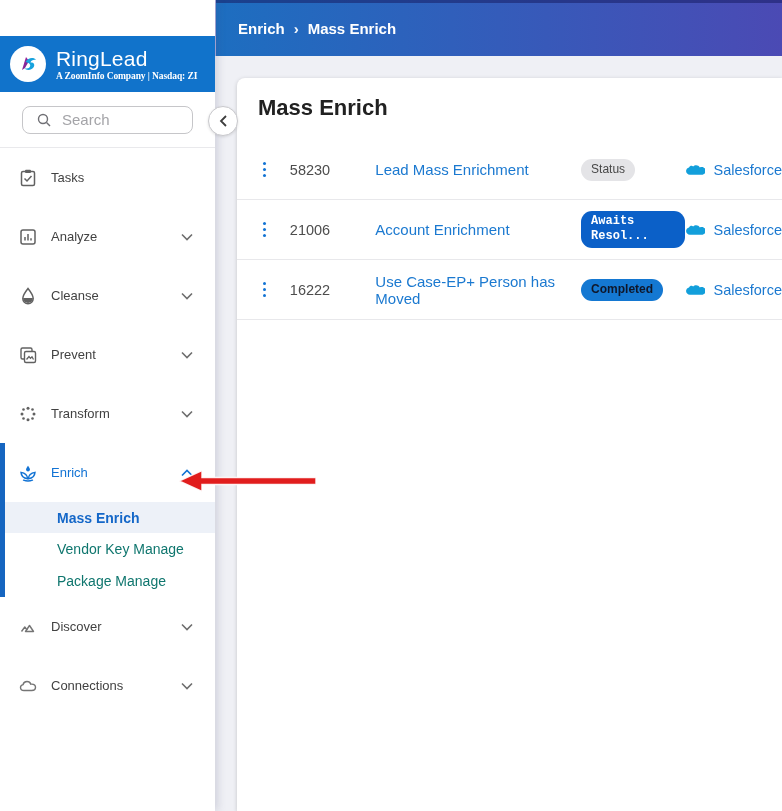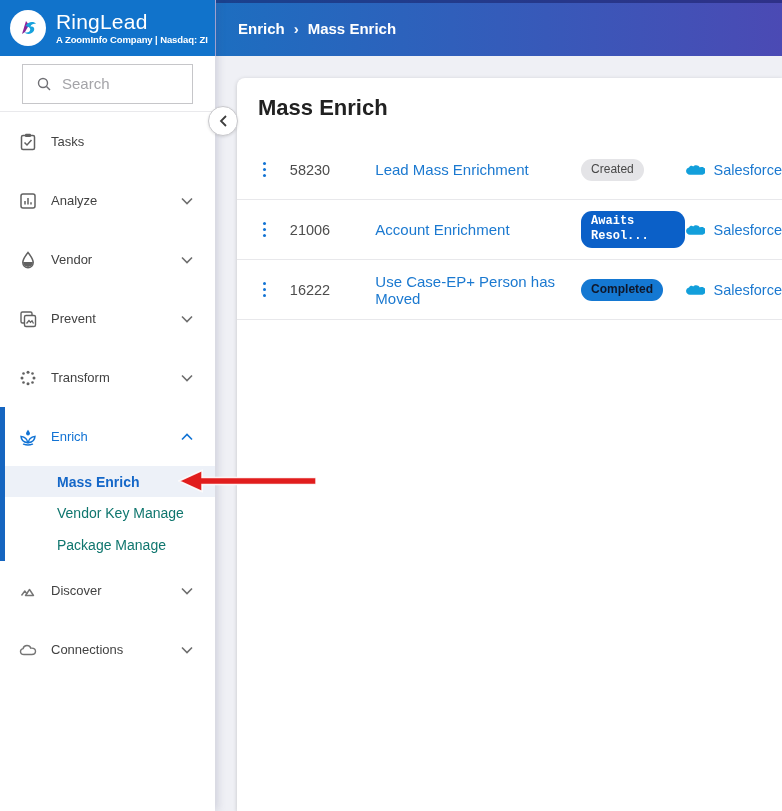--- a/index.html
+++ b/index.html
@@ -3,30 +3,30 @@
 <meta charset="utf-8">
 <style>
   * { margin:0; padding:0; box-sizing:border-box; }
   html,body { width:782px; height:811px; overflow:hidden; }
   body { font-family:"Liberation Sans","DejaVu Sans",sans-serif; background:#eff0f5; }
   .app { position:relative; width:782px; height:811px; }
 
   
   .sidebar { position:absolute; left:0; top:0; width:215px; height:811px; background:#ffffff;
              box-shadow:3px 0 8px rgba(80,80,110,0.18); z-index:10; }
-  .sidebar-header { height:56px; background:#1173cb; display:flex; align-items:center; padding:0 10px; }
+  .sidebar-header { height:56px; background:#1173cb; display:flex; align-items:center; padding:0 10px;margin-top:36px; }
   .logo-circle { width:36px; height:36px; border-radius:50%; background:#ffffff; display:flex;
                  align-items:center; justify-content:center; flex:0 0 36px; }
   .brand-text { margin-left:10px; color:#ffffff; }
   .brand-name { font-size:21px; font-weight:500; line-height:22px; letter-spacing:0.2px; }
-  .brand-tagline { font-size:9.5px; font-weight:bold; letter-spacing:-0.1px; margin-top:1px; white-space:nowrap; }
+  .brand-tagline { font-size:9.5px; font-weight:bold; letter-spacing:-0.1px; margin-top:1px; white-space:nowrap;font-family:Liberation Serif, serif; }
 
   .search-wrap { height:56px; display:flex; align-items:center; justify-content:center;
                  border-bottom:1px solid #e9e9ec; }
-  .search-box { width:171px; height:40px; border:1px solid #c6c6c9; border-radius:0;
+  .search-box { width:171px; height:28px; border:1px solid #c6c6c9; border-radius:8px;
                 display:flex; align-items:center; padding:0 8px 0 14px; background:#fff; }
   .search-box input { border:none; outline:none; width:100%; margin-left:11px; font-size:15px;
                       color:#424242; font-family:inherit; background:transparent; }
   .search-box input::placeholder { color:#a4a4a8; }
 
   .nav { position:relative; }
   .nav-item { height:59px; display:flex; align-items:center; padding:0 22px 0 18px; cursor:pointer;
               color:#424242; font-size:13px; }
   .nav-item .nav-icon { width:20px; height:20px; flex:0 0 20px; display:flex; align-items:center; justify-content:center; }
   .nav-item .nav-label { margin-left:13px; flex:1; }
@@ -149,21 +149,21 @@
             </svg></span>
       </div>
 
       <div class="nav-item">
         <span class="nav-icon">
           <svg width="20" height="20" viewBox="0 0 20 20">
               <path d="M10 2.5 C10 2.5 4.8 9 4.8 12.6 A5.2 5.2 0 0 0 15.2 12.6 C15.2 9 10 2.5 10 2.5 Z" fill="none" stroke="#616161" stroke-width="1.5"></path>
               <path d="M5.1 12 A4.9 4.9 0 0 0 14.9 12 Z" fill="#616161"></path>
             </svg>
         </span>
-        <span class="nav-label">Vendor</span>
+        <span class="nav-label">Cleanse</span>
         <span class="chev"><svg width="12" height="8" viewBox="0 0 12 8">
               <polyline points="1,1.5 6,6.5 11,1.5" fill="none" stroke="#6e6e6e" stroke-width="1.6"></polyline>
             </svg></span>
       </div>
 
       <div class="nav-item">
         <span class="nav-icon">
           <svg width="20" height="20" viewBox="0 0 20 20">
               <rect x="3" y="3" width="11" height="11" rx="1.5" fill="none" stroke="#616161" stroke-width="1.4"></rect>
               <rect x="6.5" y="6.5" width="11" height="11" rx="1.5" fill="#ffffff" stroke="#616161" stroke-width="1.4"></rect>
@@ -275,21 +275,21 @@
         <div class="tbl-row">
           <div class="col-menu">
               <span class="kebab">
                 <i></i>
                 <i></i>
                 <i></i>
               </span>
             </div>
           <div class="col-id">58230</div>
           <div class="col-name"><span class="name-link">Lead Mass Enrichment</span></div>
-          <div class="col-status"><span class="badge created">Created</span></div>
+          <div class="col-status"><span class="badge created">Status</span></div>
           <div class="col-conn">
             <span style="display:flex;">
               <svg width="20" height="14" viewBox="0 0 34 22">
                   <path d="M13.5 5 C15 3.4 17.1 2.4 19.4 2.4 C22.4 2.4 25 4.1 26.3 6.6 C27.4 6.1 28.6 5.8 29.9 5.8 C34.7 5.8 38.5 -1 38.5 12.4 C28.5 16.1 24.6 19.4 20.3 19.4 L7.7 19.4 C3.7 19.4 0.5 16.2 0.5 12.2 C0.5 8.8 2.9 5.9 6.1 5.2 C7 3.4 8.9 2.1 11 2.1 C11.9 2.1 12.8 2.3 13.5 5 Z" fill="none"></path>
                   <path d="M13.8 5.2 C15.1 3.7 17 2.8 19 2.8 C21.7 2.8 24 4.3 25.2 6.6 C26.2 6.2 27.2 5.9 28.3 5.9 C32.3 5.9 35.5 9 35.5 12.6 C35.5 16.2 32.3 19.2 28.3 19.2 L8.3 19.2 C4.7 19.2 1.8 16.4 1.8 12.9 C1.8 9.9 3.9 7.4 6.8 6.7 C7.6 5 9.3 3.9 11.2 3.9 C12.2 3.9 13.1 4.2 13.8 5.2 Z" fill="#129fdb"></path>
                 </svg>
             </span>
             <span class="conn-link">Salesforce</span>
           </div>
         </div>

